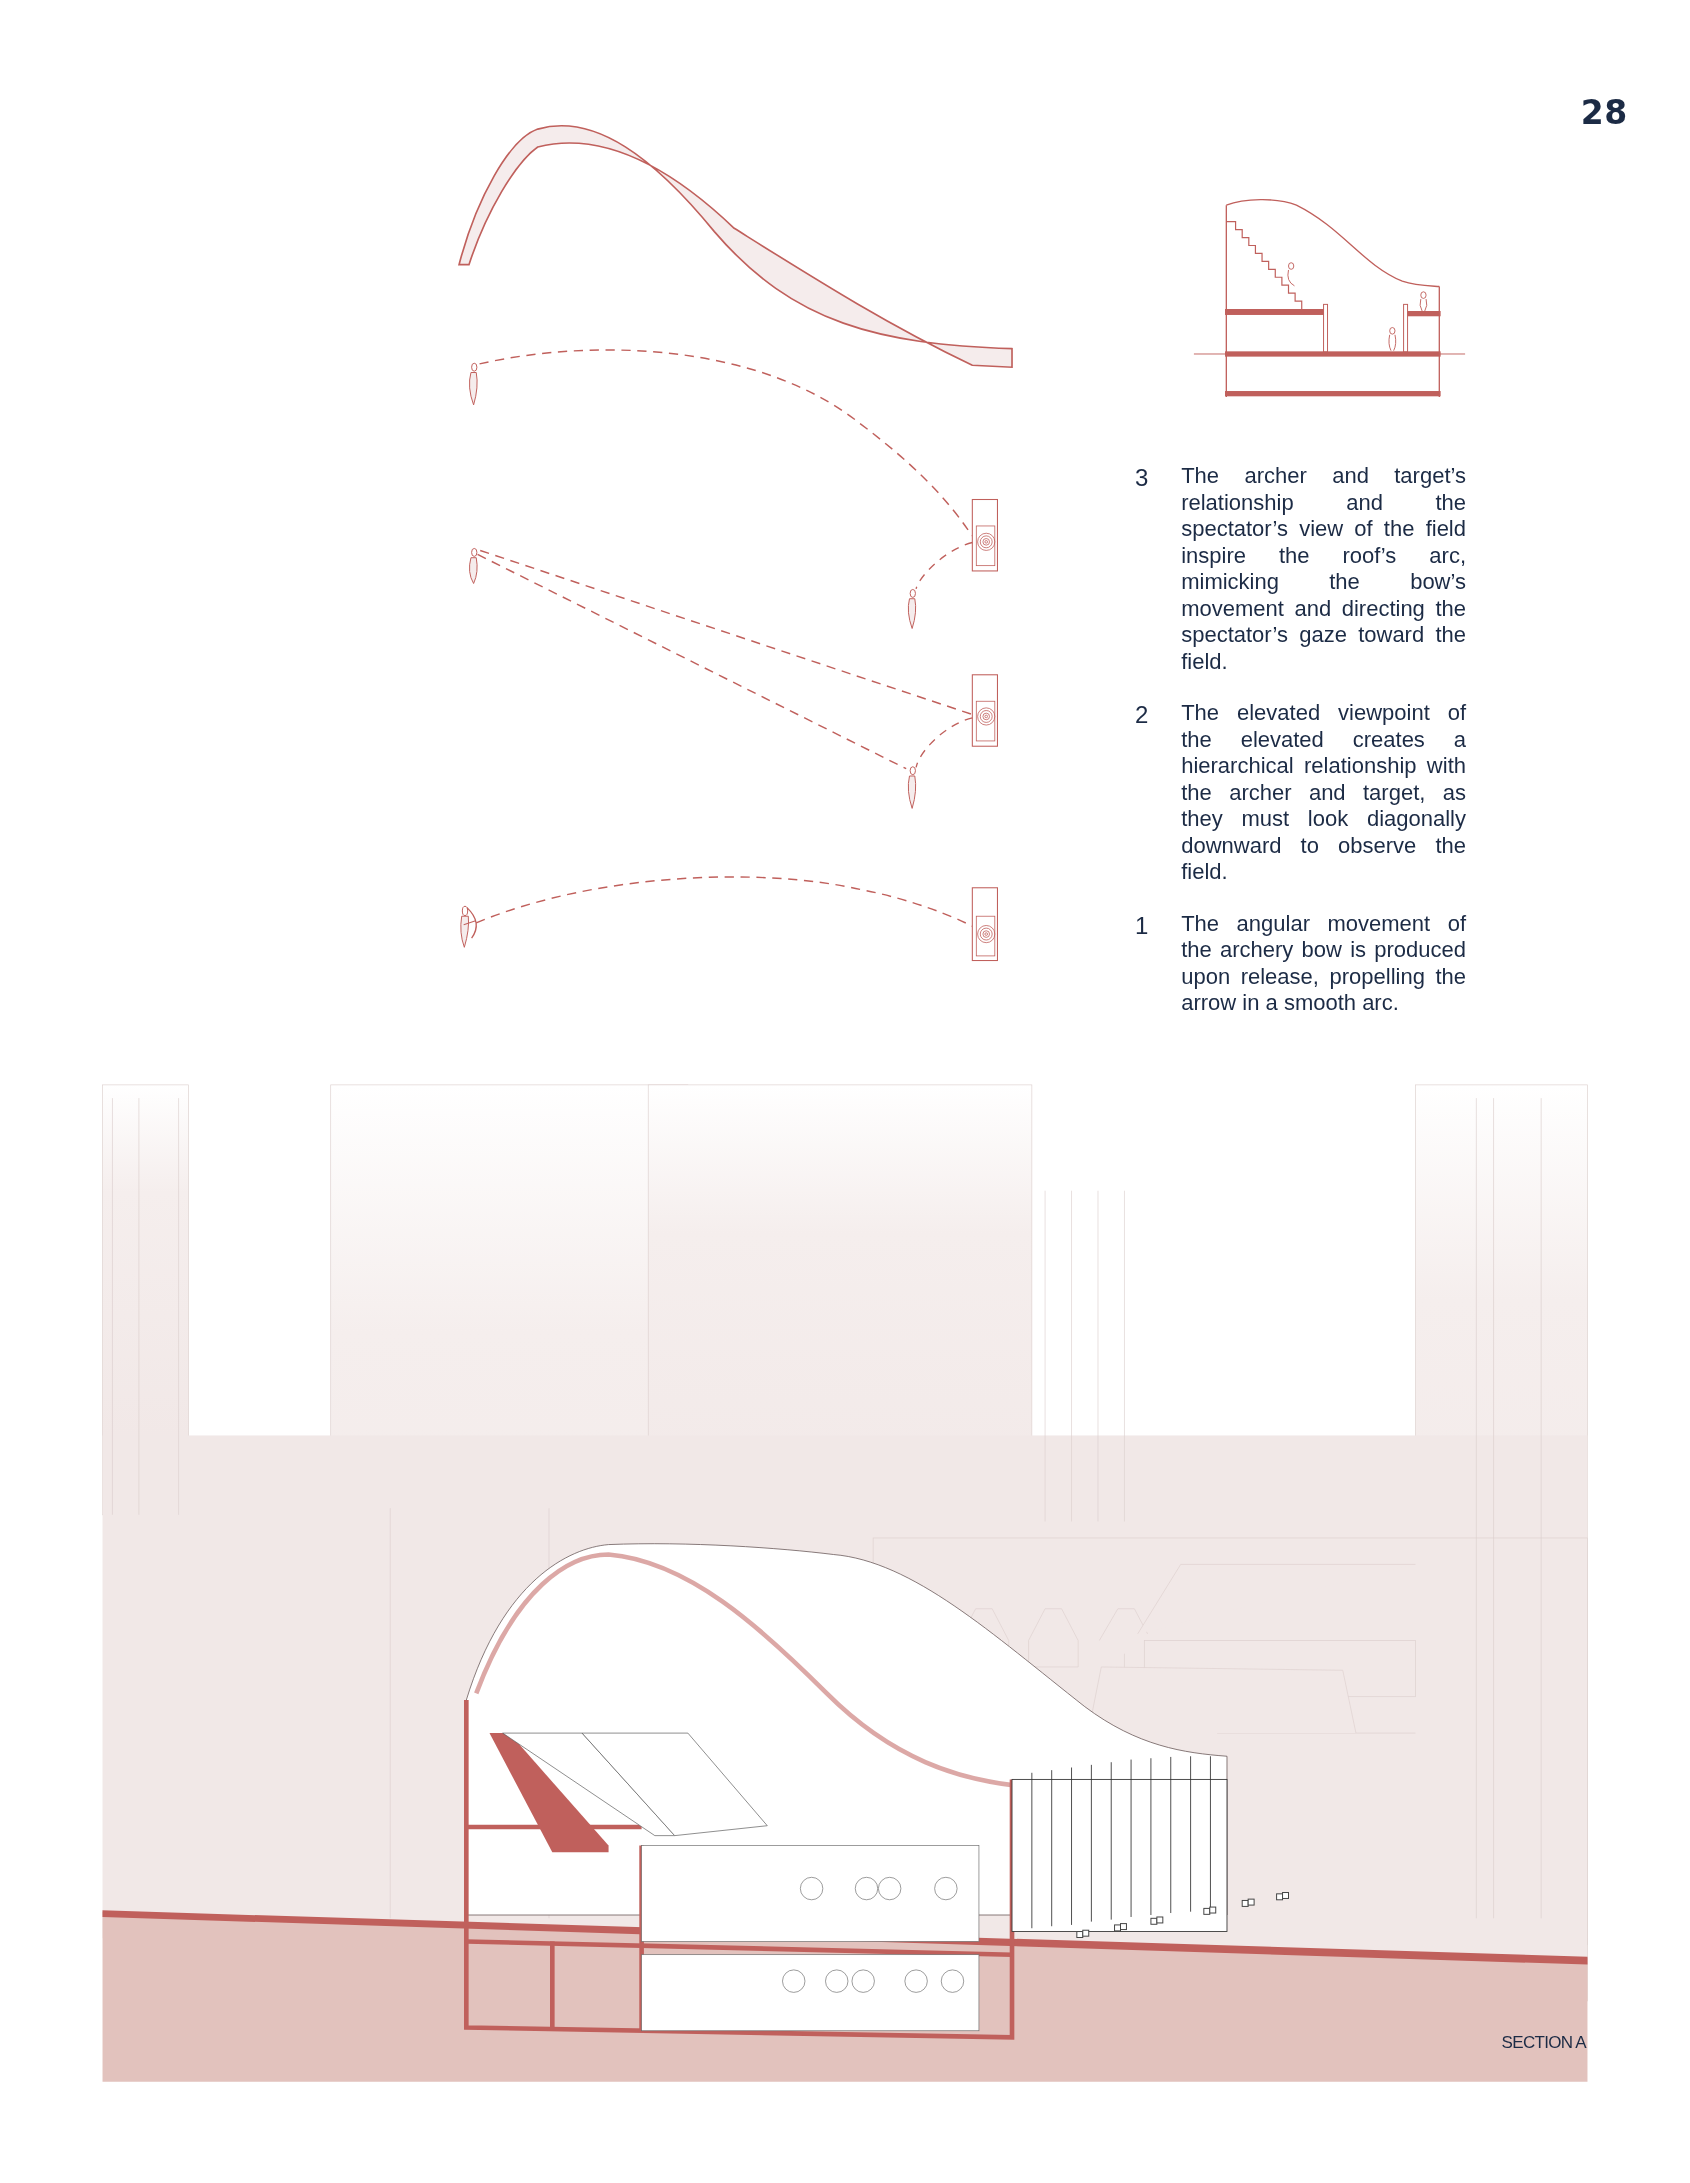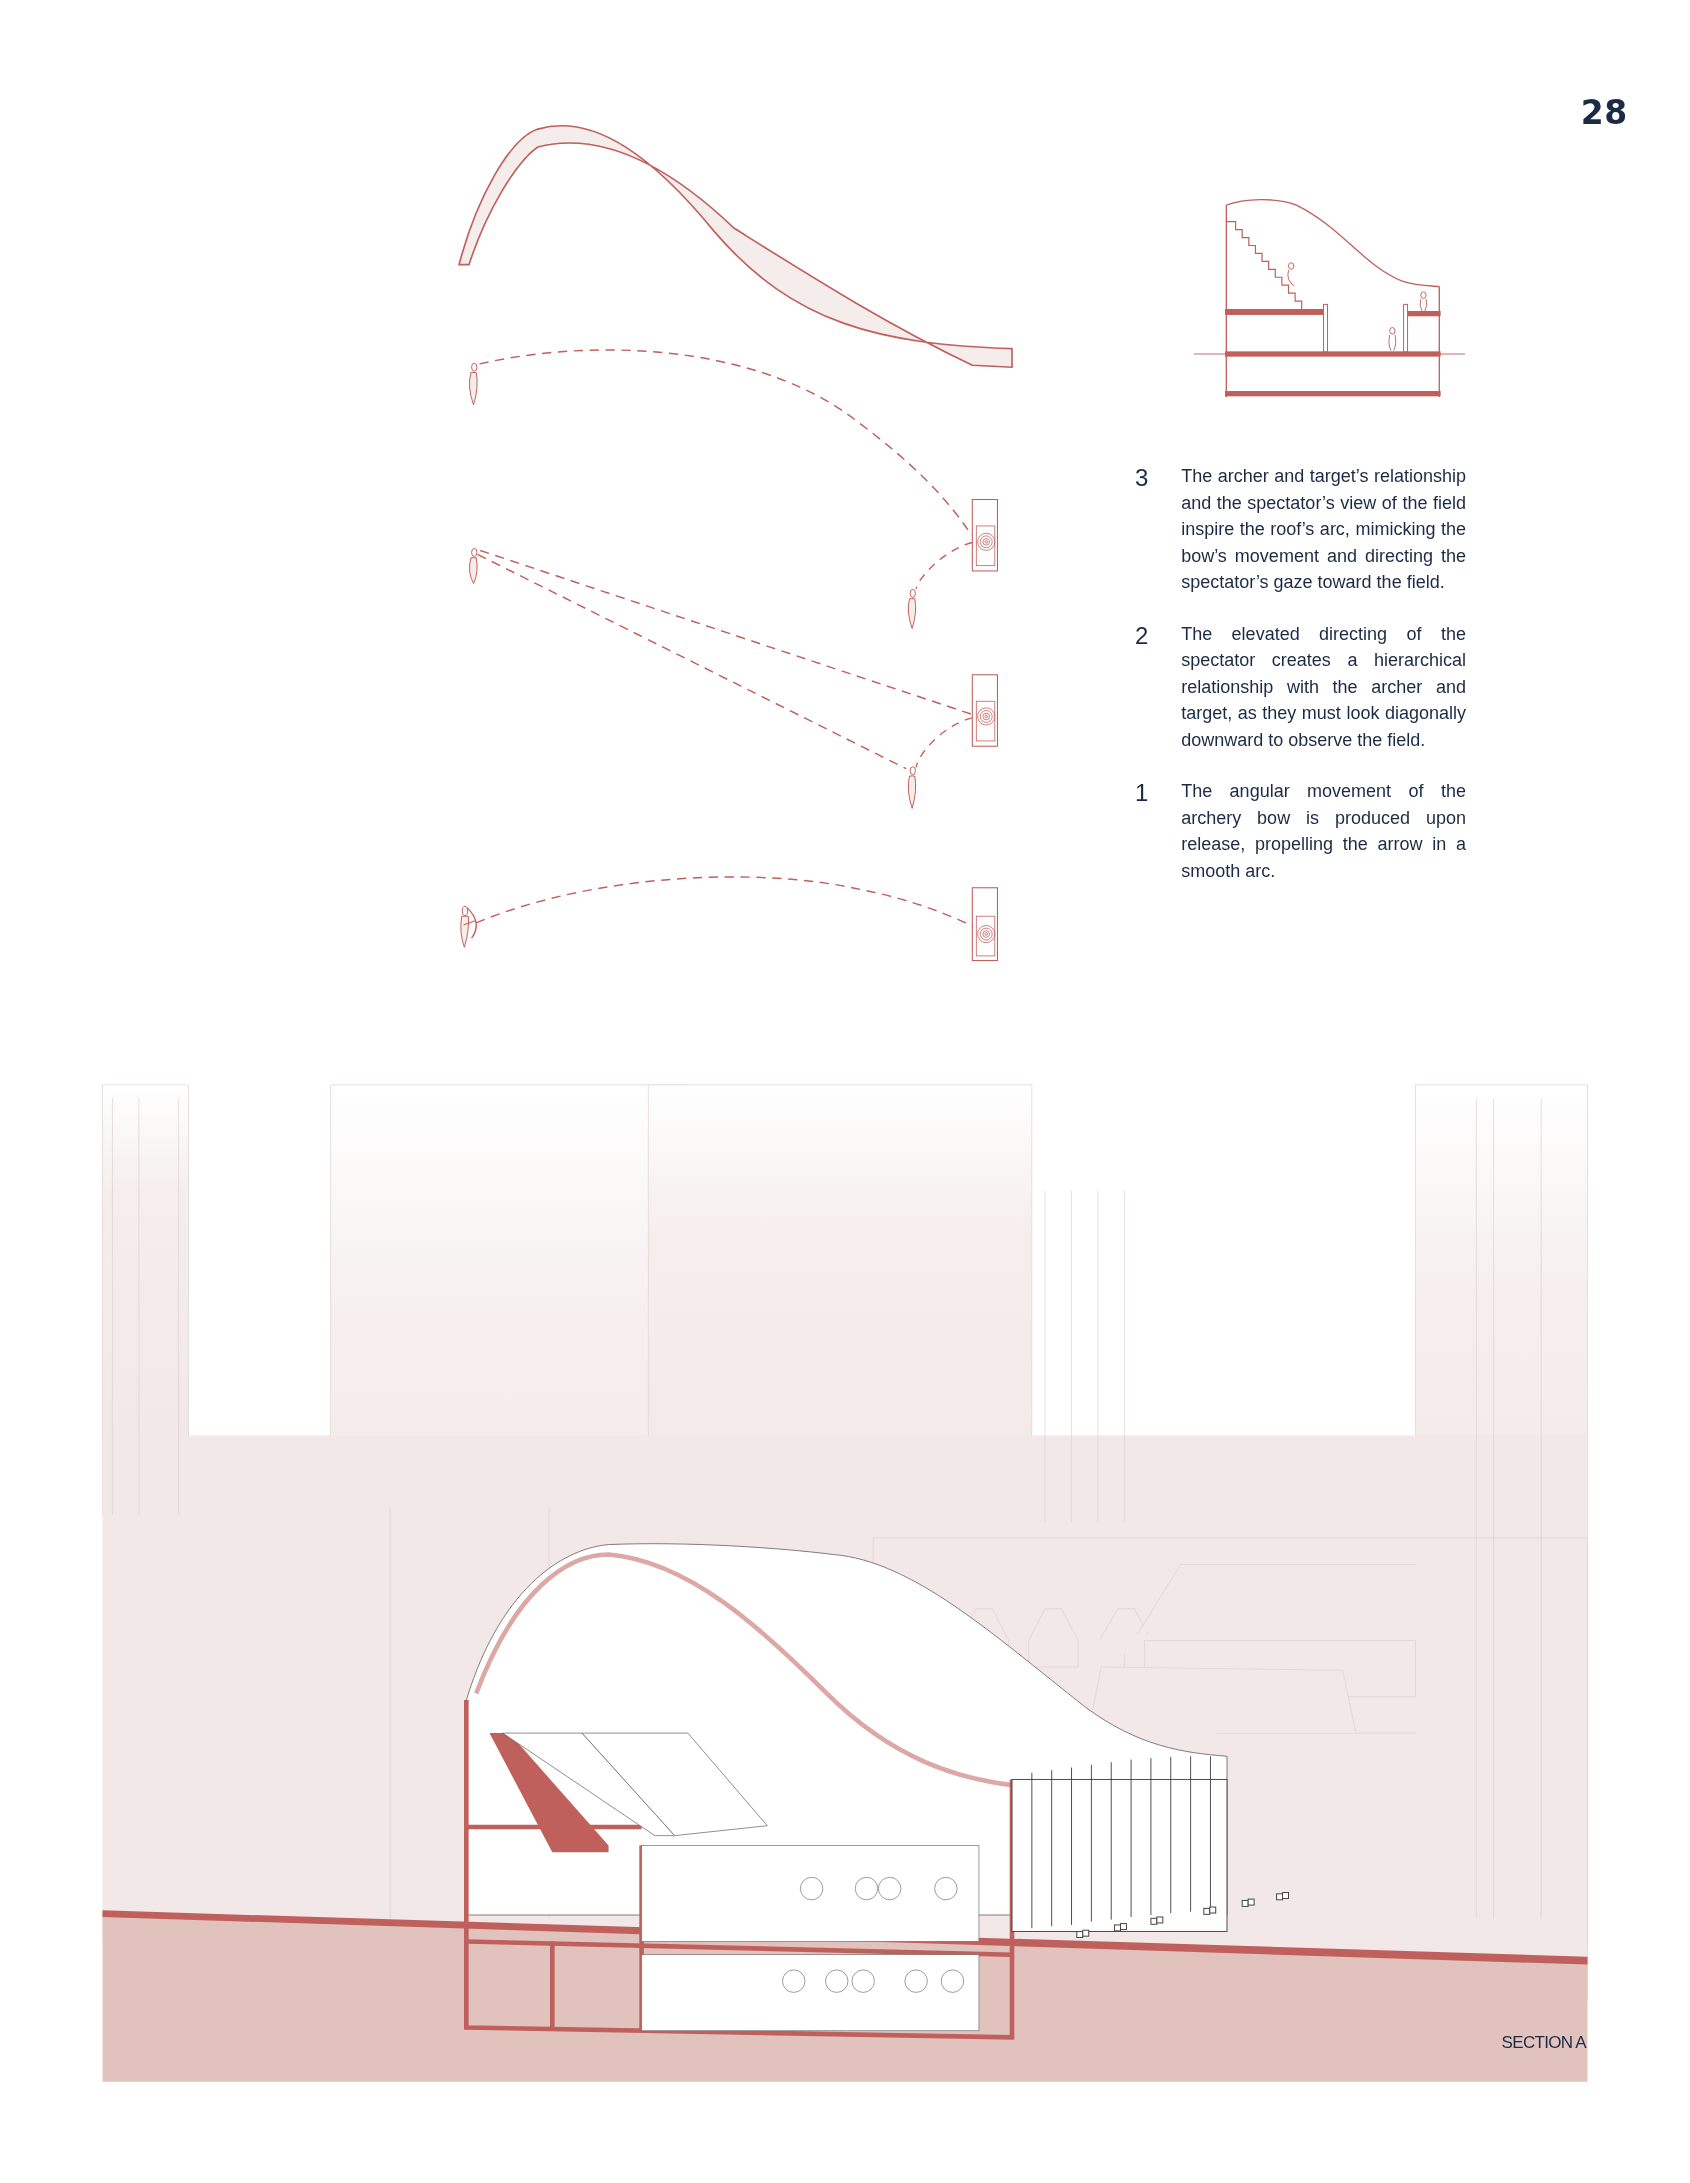--- a/index.html
+++ b/index.html
@@ -2,21 +2,21 @@
 <html style="font-size:10.6px"><head>
   <meta charset="utf-8">
   <style>
     html, body { margin: 0; padding: 0; background: #ffffff; }
     body { width: 1690px; height: 2183px; position: relative; overflow: hidden; font-family: "Liberation Sans", sans-serif; }
     .page-number { position: absolute; right: 62px; top: 93px; font-family: "DejaVu Sans", sans-serif; font-weight: 900; font-size: 33px; color: #1c2b45; letter-spacing: 0.7px; text-align: center; }
     .diagram-svg { position: absolute; left: 0; top: 0; }
     .notes { position: absolute; left: 1135px; top: 463px; width: 331px; }
     .note { display: flex; margin-bottom: 25px; }
     .note-num { width: 53px; font-size: 24px; color: #1c2b45; padding-top: 1.3px; font-family: "Liberation Sans", sans-serif; }
-    .note-text { width: 327px; font-size: 18px; line-height: 26.5px; color: #1c2b45; text-align: justify; font-family: "Liberation Sans", sans-serif; font-weight: 300; }
+    .note-text { width: 327px; font-size: 22px; line-height: 26.5px; color: #1c2b45; text-align: justify; font-family: "Liberation Sans", sans-serif; font-weight: 300; }
     .section-label { position: absolute; right: 104px; top: 2033px; font-size: 17px; color: #1c2b45; font-family: "Liberation Sans", sans-serif; letter-spacing: -0.7px; }
   </style>
 </head>
 <body>
 
 <div class="page-number">28</div>
 
 <svg class="diagram-svg" width="1690" height="2183" viewBox="0 0 2555 3300">
   <defs>
     <linearGradient id="skyFade" x1="0" y1="0" x2="0" y2="1">
@@ -224,21 +224,21 @@
   </g>
 </svg>
 
 <div class="notes">
   <div class="note">
     <div class="note-num">3</div>
     <div class="note-text">The archer and target’s relationship and the spectator’s view of the field inspire the roof’s arc, mimicking the bow’s movement and directing the spectator’s gaze toward the field.</div>
   </div>
   <div class="note">
     <div class="note-num">2</div>
-    <div class="note-text">The elevated directing of the spectator creates a hierarchical relationship with the archer and target, as they must look diagonally downward to observe the field.</div>
+    <div class="note-text">The elevated viewpoint of the elevated creates a hierarchical relationship with the archer and target, as they must look diagonally downward to observe the field.</div>
   </div>
   <div class="note">
     <div class="note-num">1</div>
     <div class="note-text">The angular movement of the archery bow is produced upon release, propelling the arrow in a smooth arc.</div>
   </div>
 </div>
 
 <div class="section-label">SECTION A</div>
 
 

